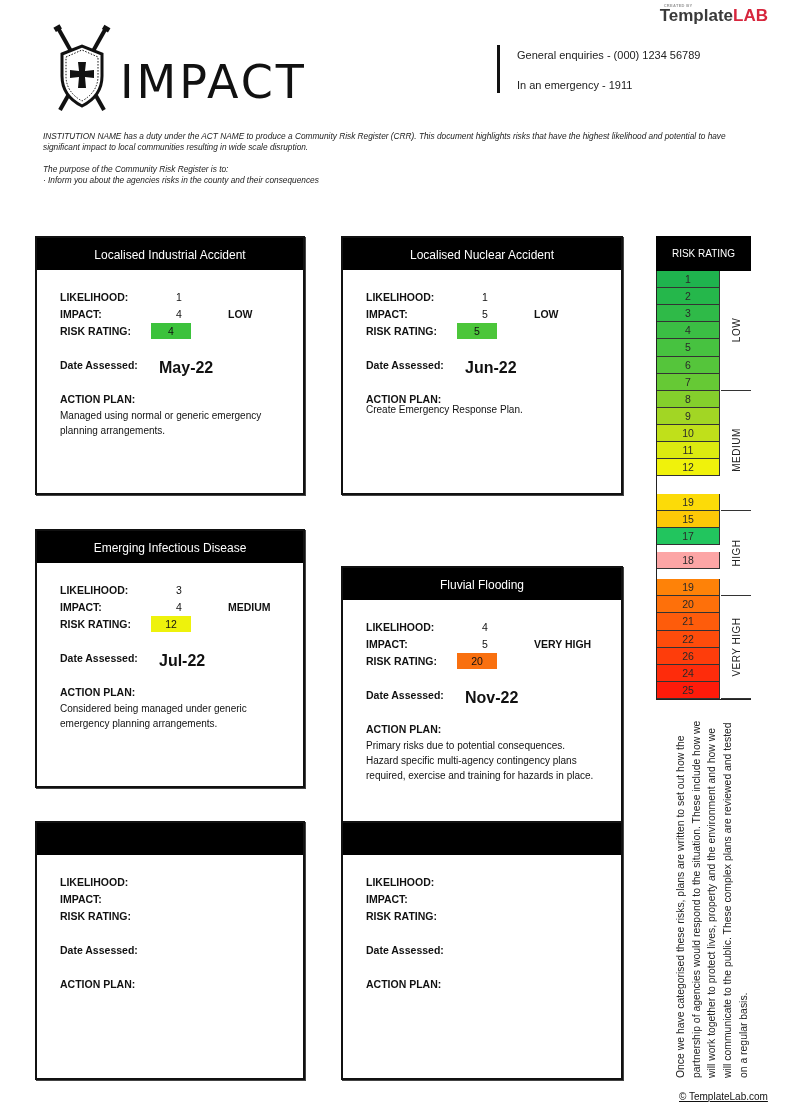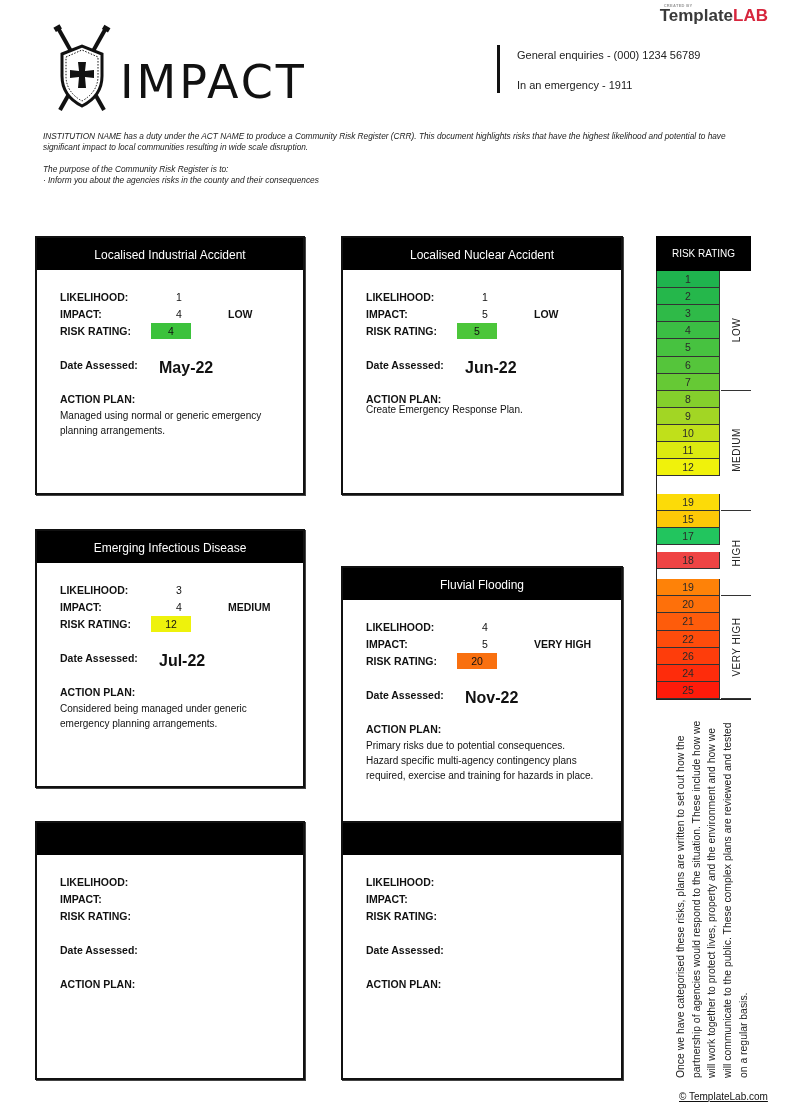--- a/index.html
+++ b/index.html
@@ -196,21 +196,21 @@
       <div class="cell" style="top: 119.84px; background: rgb(132, 207, 44);">8</div>
       <div class="cell" style="top: 136.96px; background: rgb(162, 214, 36);">9</div>
       <div class="cell" style="top: 154.08px; background: rgb(192, 224, 26);">10</div>
       <div class="cell" style="top: 171.2px; background: rgb(220, 234, 16);">11</div>
       <div class="cell" style="top: 188.32px; background: rgb(240, 242, 11);">12</div>
       <div class="cell" style="top: 223px; background: #f9a8d4;">13</div>
       <div class="cell" style="top: 222.56px; background: rgb(252, 219, 8);">19</div>
       <div class="cell" style="top: 239.68px; background: rgb(253, 200, 7);">15</div>
       <div class="cell" style="top: 256.8px; background: rgb(253, 181, 6);">16</div>
       <div class="cell" style="top: 257px; background: #22c55e;">17</div>
-      <div class="cell" style="top: 281px; background: #ef4444;">18</div>
+      <div class="cell" style="top: 281px; background: #fca5a5;">18</div>
       <div class="cell" style="top: 308.16px; background: rgb(254, 130, 8);">19</div>
       <div class="cell" style="top: 325.28px; background: rgb(254, 112, 10);">20</div>
       <div class="cell" style="top: 342.4px; background: rgb(254, 92, 11);">21</div>
       <div class="cell" style="top: 359.52px; background: rgb(254, 76, 11);">22</div>
       <div class="cell" style="top: 376.64px; background: rgb(254, 61, 11);">26</div>
       <div class="cell" style="top: 393.76px; background: rgb(254, 44, 11);">24</div>
       <div class="cell" style="top: 410.88px; background: rgb(254, 27, 10);">25</div>
       <div class="band" style="top: 0px; height: 119.84px;">
         <span>LOW</span>
       </div>

